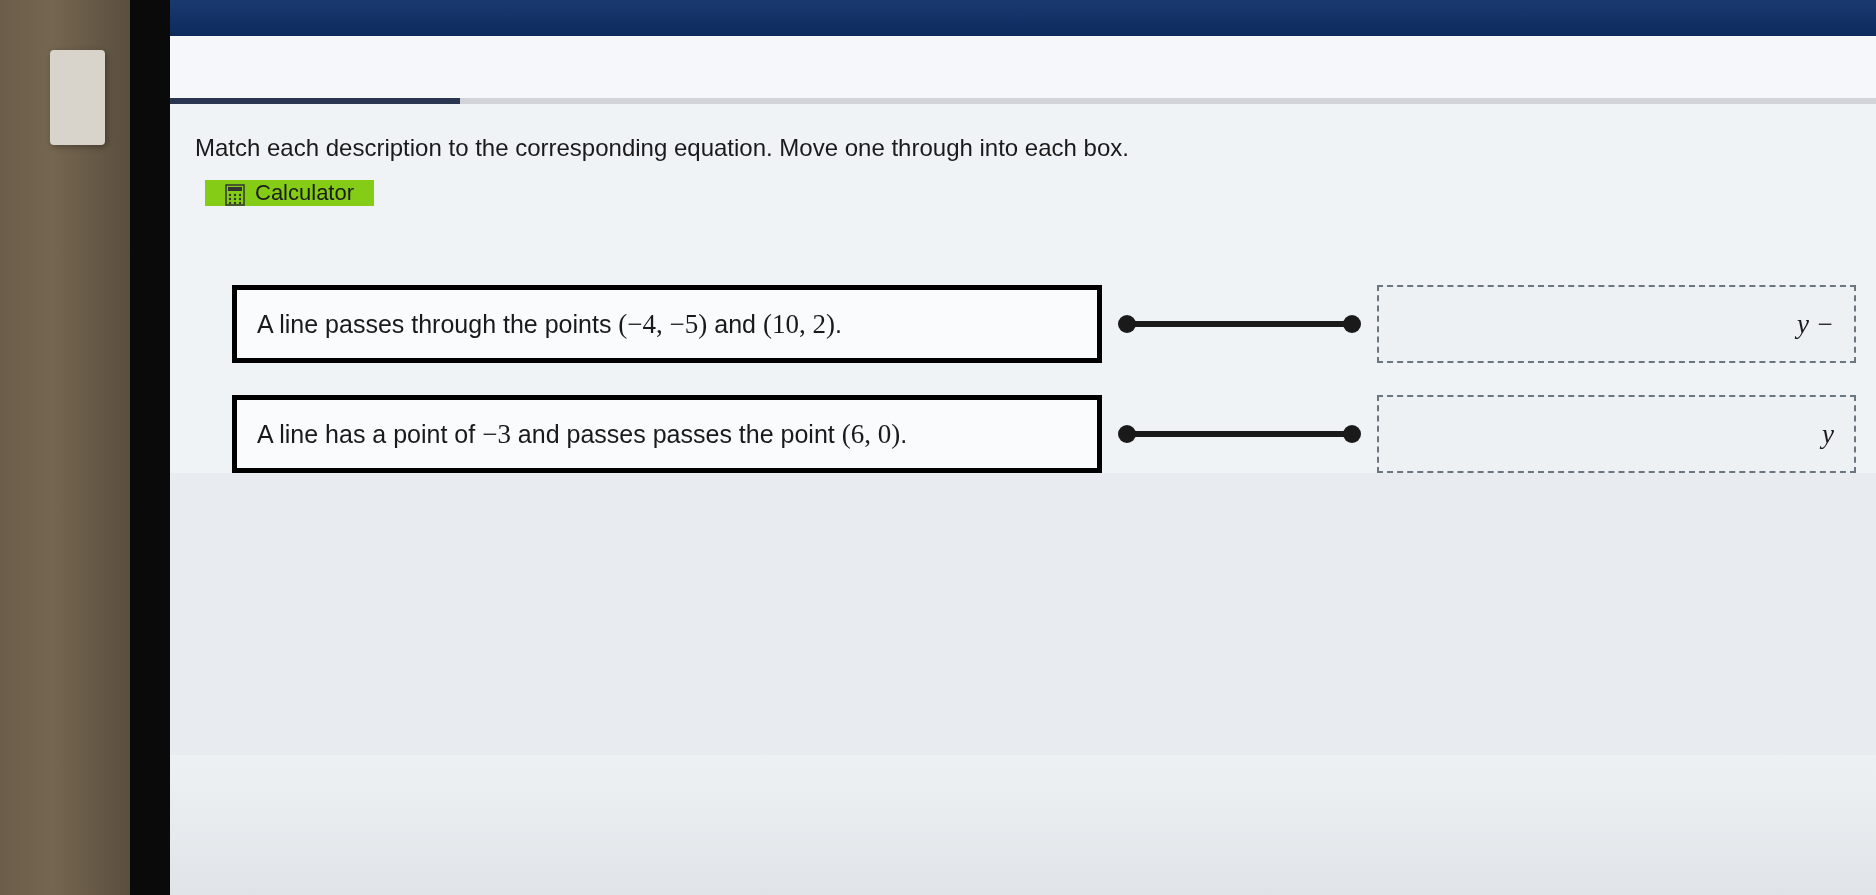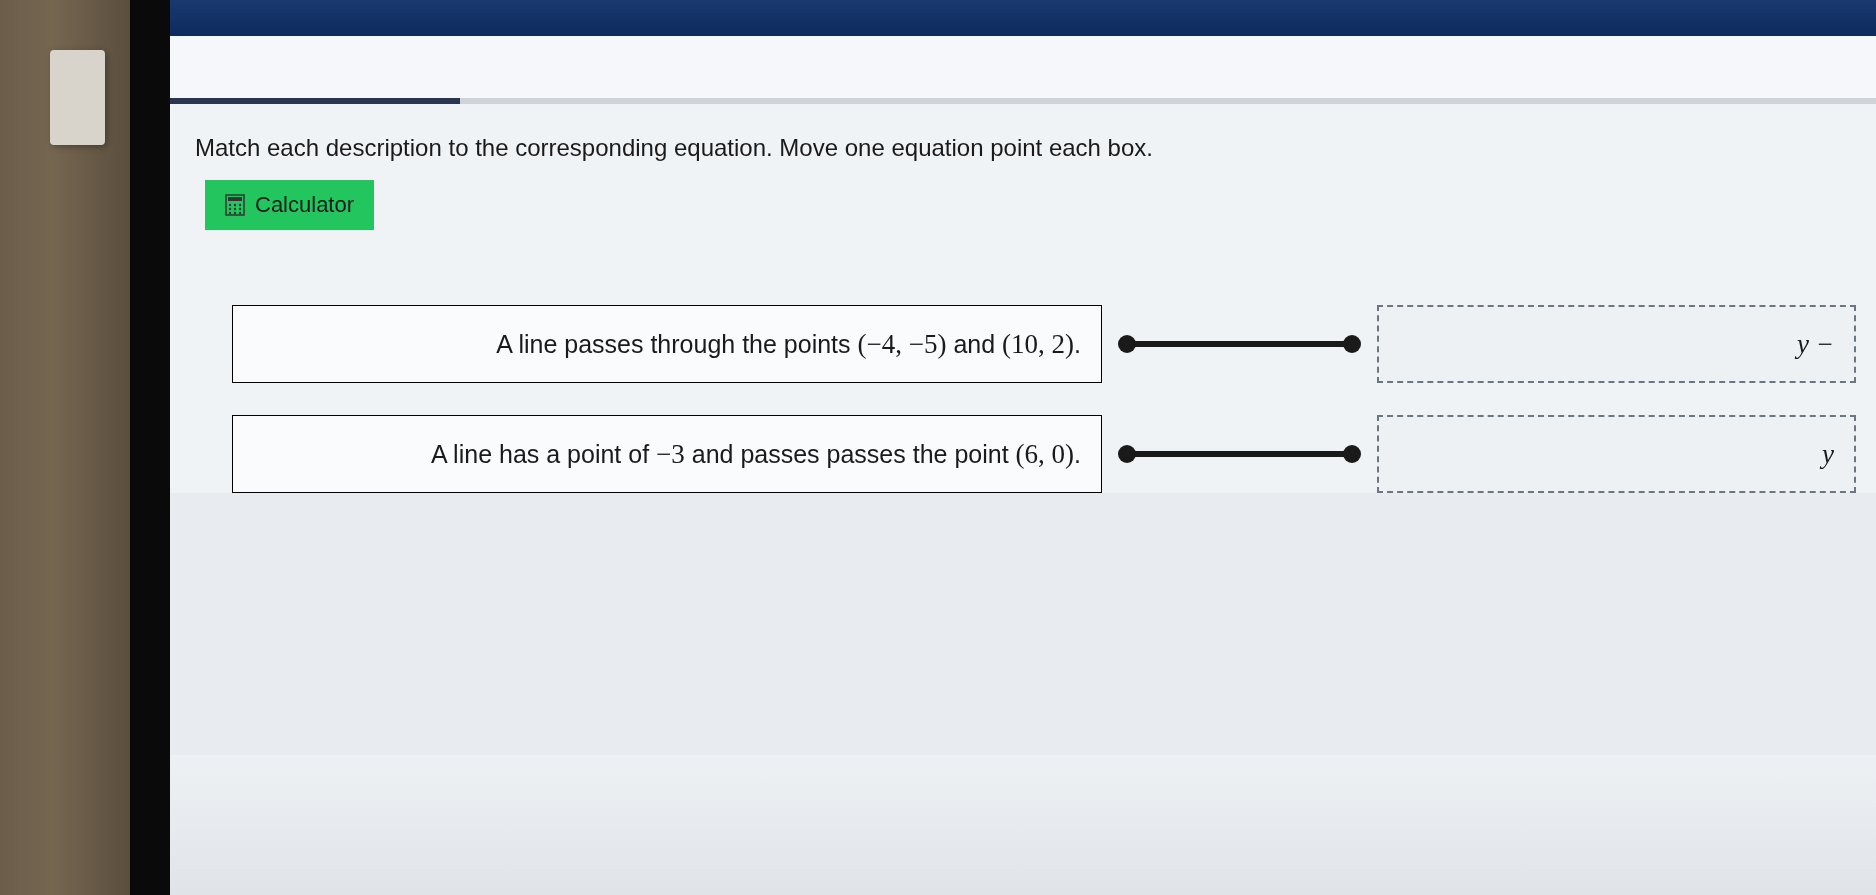--- a/index.html
+++ b/index.html
@@ -78,24 +78,24 @@
       background: #f0f3f6;
     }
     .instruction-text {
       font-size: 24px;
       color: #1a1a1a;
       margin-bottom: 18px;
       padding-left: 5px;
     }
     .calculator-button {
       display: inline-flex;
-      align-items: center;
+      align-items: flex-end;
       gap: 10px;
-      background: #22c55e;
-      padding: 12px 20px;
+      background: #84cc16;
+      padding: 0 20px;
       font-size: 22px;
       color: #1a1a1a;
       cursor: pointer;
       margin-left: 15px;
     }
     .calculator-icon {
       width: 20px;
       height: 22px;
       display: inline-block;
     }
@@ -104,25 +104,25 @@
       padding-left: 42px;
     }
     .match-row {
       display: flex;
       align-items: center;
       margin-bottom: 32px;
     }
     .description-box {
       width: 870px;
       height: 78px;
-      border: 1px solid #000000;
+      border: 5px solid #000000;
       background: #fafbfc;
       display: flex;
       align-items: center;
-      justify-content: flex-end;
+      justify-content: flex-start;
       font-size: 25px;
       color: #1a1a1a;
       padding: 0 20px;
     }
     .math-num {
       font-family: 'Times New Roman', serif;
       font-size: 27px;
     }
     .connector {
       width: 225px;
@@ -181,21 +181,21 @@
 <div class="monitor-bezel"></div>
 
 <div class="screen">
   <div class="top-bar"></div>
   <div class="header-spacer"></div>
   <div class="progress-bar">
     <div class="progress-fill"></div>
   </div>
 
   <div class="content-area">
-    <div class="instruction-text">Match each description to the corresponding equation. Move one equation point each box.</div>
+    <div class="instruction-text">Match each description to the corresponding equation. Move one through into each box.</div>
 
     <div class="calculator-button">
       <span class="calculator-icon">
         <svg width="20" height="22" viewBox="0 0 20 22">
           <rect x="1" y="1" width="18" height="20" fill="none" stroke="#333" stroke-width="1.5"></rect>
           <rect x="3" y="3" width="14" height="4" fill="#333"></rect>
           <circle cx="5" cy="11" r="1.2" fill="#333"></circle>
           <circle cx="10" cy="11" r="1.2" fill="#333"></circle>
           <circle cx="15" cy="11" r="1.2" fill="#333"></circle>
           <circle cx="5" cy="15" r="1.2" fill="#333"></circle>

